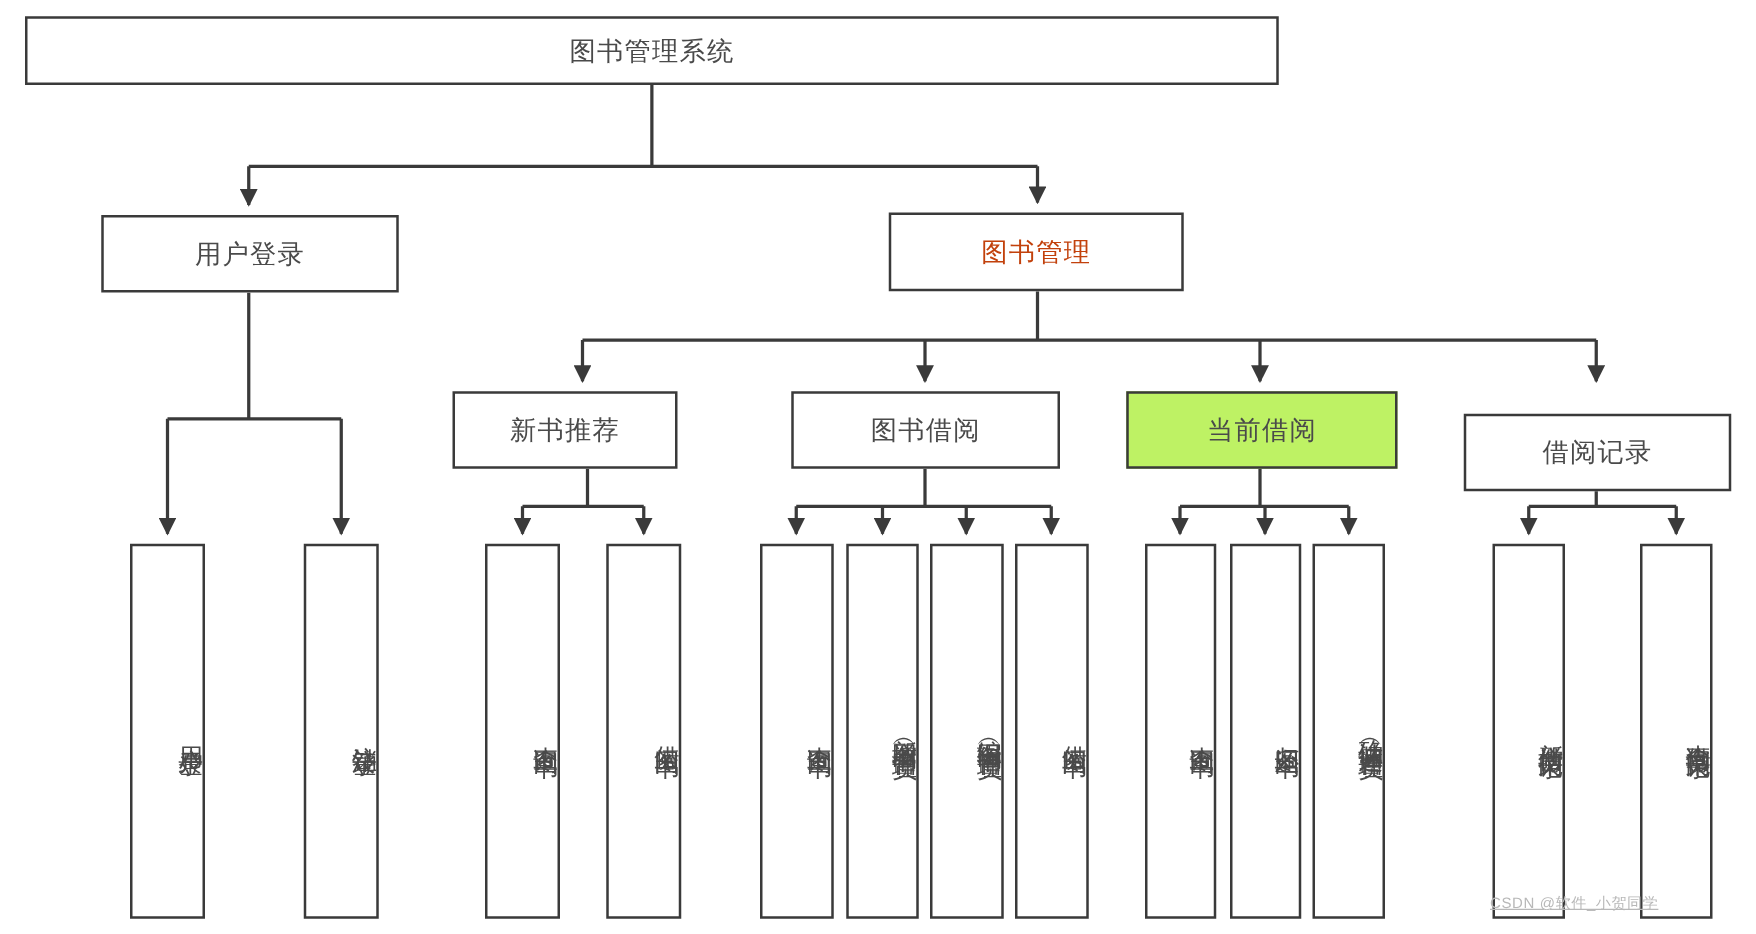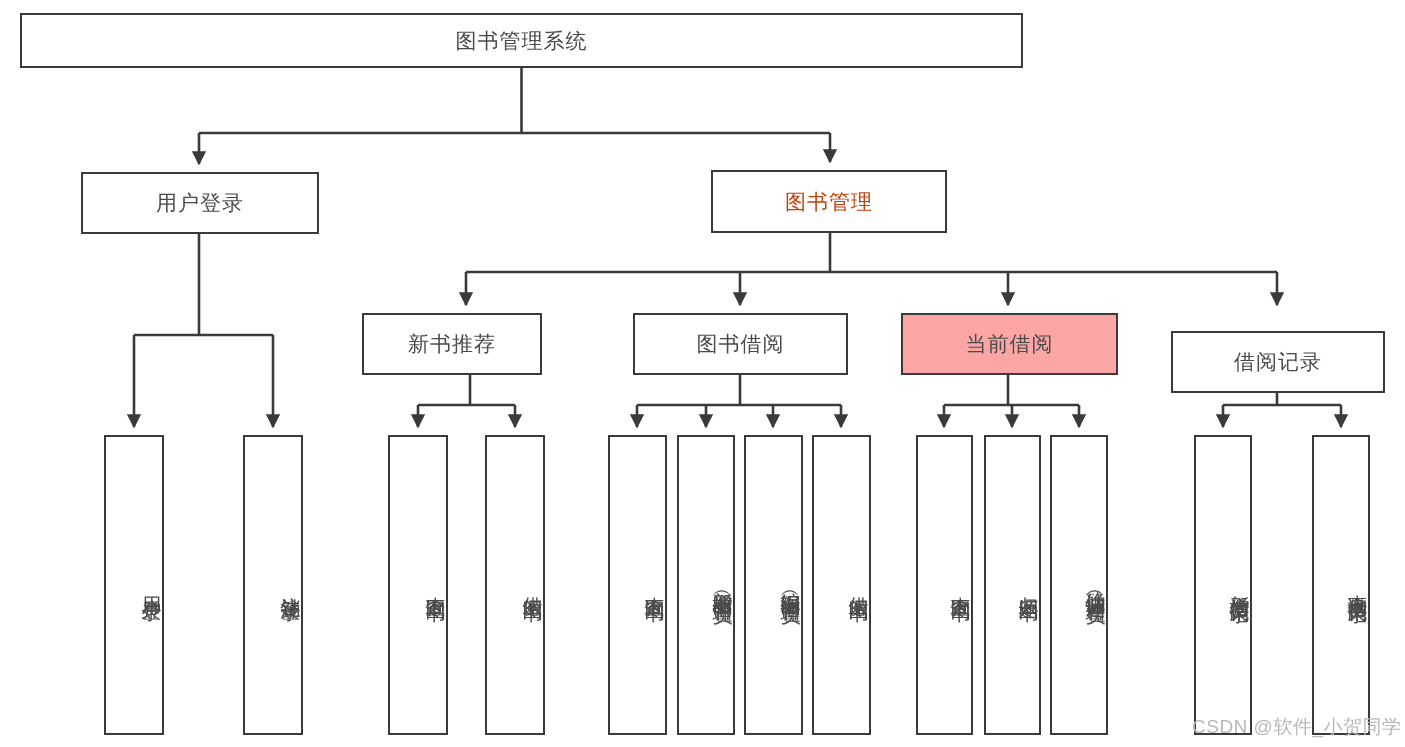--- a/index.html
+++ b/index.html
@@ -46,25 +46,26 @@
     text-orientation: upright;
     font-size: 20px;
     letter-spacing: 2px;
     padding: 6px 0;
     align-items: flex-start;
     justify-content: center;
     line-height: 1.05;
   }
   .watermark {
     position: absolute;
-    font-size: 19px;
+    font-size: 12px;
     color: #b8b8b8;
     white-space: nowrap;
     z-index: 3;
     letter-spacing: 0.5px;
+    text-decoration: underline;
   }
 </style>
 </head>
 <body>
 
 <div id="canvas" style="background: rgb(255, 255, 255);">
 
   <svg id="edges" viewBox="0 0 1405 747" width="1405" height="747" xmlns="http://www.w3.org/2000/svg">
     <defs>
       <marker id="arrow" viewBox="0 0 10 10" refX="9" refY="5" markerWidth="5.5" markerHeight="5.5" orient="auto-start-reverse">
@@ -119,21 +120,21 @@
     </g>
   </svg>
 
   <div class="node horiz" style="left: 20px; top: 13px; width: 1003px; height: 55px; border-color: rgb(58, 58, 58); background: rgb(255, 255, 255); color: rgb(74, 74, 74);">图书管理系统</div>
 
   <div class="node horiz" style="left: 81px; top: 172px; width: 238px; height: 62px; border-color: rgb(58, 58, 58); background: rgb(255, 255, 255); color: rgb(74, 74, 74);">用户登录</div>
   <div class="node horiz" style="left: 711px; top: 170px; width: 236px; height: 63px; border-color: rgb(58, 58, 58); background: rgb(255, 255, 255); color: #c2410c;">图书管理</div>
 
   <div class="node horiz" style="left: 362px; top: 313px; width: 180px; height: 62px; border-color: rgb(58, 58, 58); background: rgb(255, 255, 255); color: rgb(74, 74, 74);">新书推荐</div>
   <div class="node horiz" style="left: 633px; top: 313px; width: 215px; height: 62px; border-color: rgb(58, 58, 58); background: rgb(255, 255, 255); color: rgb(74, 74, 74);">图书借阅</div>
-  <div class="node horiz" style="left: 901px; top: 313px; width: 217px; height: 62px; border-color: rgb(58, 58, 58); background: #fca5a5; color: rgb(74, 74, 74);">当前借阅</div>
+  <div class="node horiz" style="left: 901px; top: 313px; width: 217px; height: 62px; border-color: rgb(58, 58, 58); background: #bef264; color: rgb(74, 74, 74);">当前借阅</div>
   <div class="node horiz" style="left: 1171px; top: 313px; width: 214px; height: 62px; border-color: rgb(58, 58, 58); background: rgb(255, 255, 255); color: rgb(74, 74, 74); margin-top: 18px;">借阅记录</div>
 
   <div class="node vert" style="left: 104px; top: 435px; width: 60px; height: 300px; border-color: rgb(58, 58, 58); background: rgb(255, 255, 255); color: rgb(74, 74, 74);">用户登录</div>
   <div class="node vert" style="left: 243px; top: 435px; width: 60px; height: 300px; border-color: rgb(58, 58, 58); background: rgb(255, 255, 255); color: rgb(74, 74, 74);">注销登录</div>
   <div class="node vert" style="left: 388px; top: 435px; width: 60px; height: 300px; border-color: rgb(58, 58, 58); background: rgb(255, 255, 255); color: rgb(74, 74, 74);">查询图书</div>
   <div class="node vert" style="left: 485px; top: 435px; width: 60px; height: 300px; border-color: rgb(58, 58, 58); background: rgb(255, 255, 255); color: rgb(74, 74, 74);">借阅图书</div>
   <div class="node vert" style="left: 608px; top: 435px; width: 59px; height: 300px; border-color: rgb(58, 58, 58); background: rgb(255, 255, 255); color: rgb(74, 74, 74);">查询图书</div>
   <div class="node vert" style="left: 677px; top: 435px; width: 58px; height: 300px; border-color: rgb(58, 58, 58); background: rgb(255, 255, 255); color: rgb(74, 74, 74);">新增图书（管理员）</div>
   <div class="node vert" style="left: 744px; top: 435px; width: 59px; height: 300px; border-color: rgb(58, 58, 58); background: rgb(255, 255, 255); color: rgb(74, 74, 74);">编辑图书（管理员）</div>
   <div class="node vert" style="left: 812px; top: 435px; width: 59px; height: 300px; border-color: rgb(58, 58, 58); background: rgb(255, 255, 255); color: rgb(74, 74, 74);">借阅图书</div>

